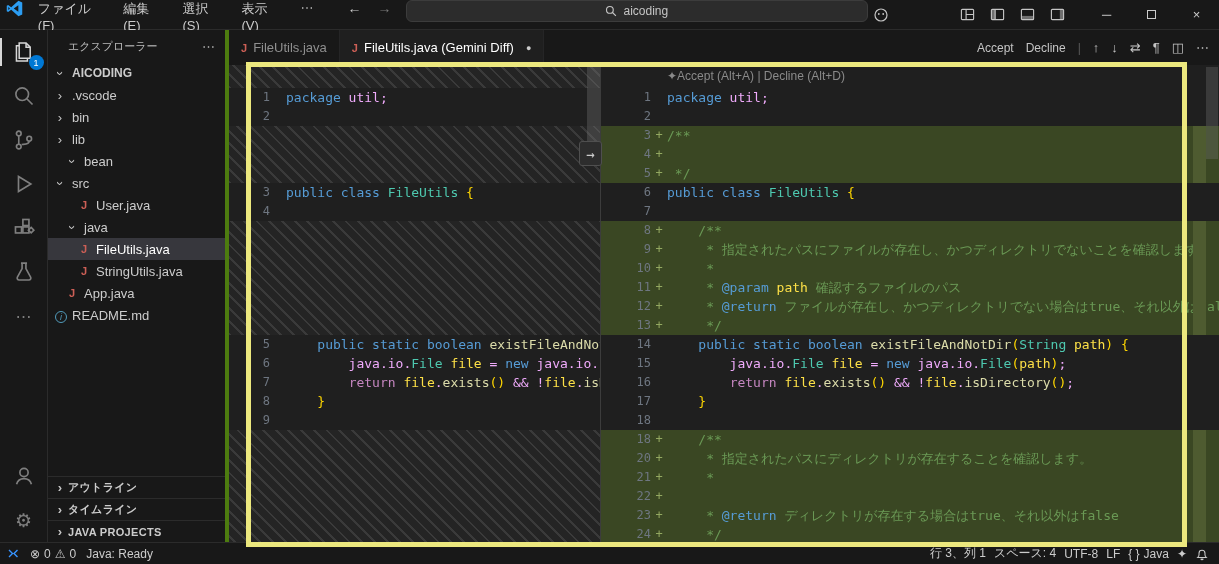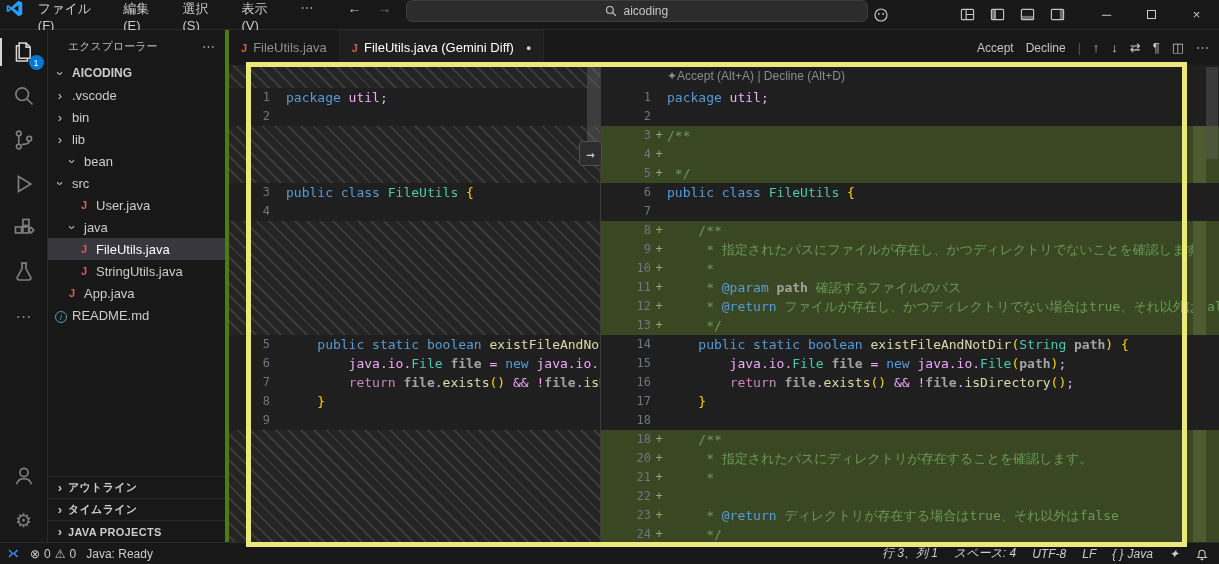--- a/index.html
+++ b/index.html
@@ -82,40 +82,40 @@
   .gut{flex:0 0 57px;display:flex;color:#6e7681;font-size:12px;}
   .pane-right .gut{flex:0 0 66px;}
   .lnum{flex:1;text-align:right;padding-right:16px;}
   .pane-right .lnum{padding-right:0;}
   .plus{flex:0 0 16px;text-align:center;color:#93a861;}
   .code{flex:1;overflow:hidden;}
   .filler{background:repeating-linear-gradient(45deg,#3a3a3a 0 2px,#242424 2px 9px);}
   .hintrow{height:23px;line-height:23px;padding-left:66px;color:#8a8a8a;font-size:12px;
            font-family:"Liberation Sans",sans-serif;white-space:pre;}
   .tk-kw{color:#569cd6;} .tk-ct{color:#c586c0;} .tk-ty{color:#4ec9b0;} .tk-fn{color:#dcdcaa;}
-  .tk-va{color:#a3a3a3;font-weight:bold;} .tk-pl{color:#f0abfc;} .tk-cm{color:#6a9955;} .tk-tg{color:#569cd6;}
+  .tk-va{color:#fde047;} .tk-pl{color:#f0abfc;} .tk-cm{color:#6a9955;} .tk-tg{color:#569cd6;}
   .tk-br{color:#ffd700;}
 
   .lscroll{position:absolute;right:0;top:2px;width:13px;height:84px;background:rgba(121,121,121,.32);}
   .overview{position:absolute;right:0;top:0;bottom:0;width:28px;}
   .ov-add{position:absolute;left:2px;width:13px;background:#4e5b30;}
   .ov-thumb{position:absolute;right:1px;top:2px;width:12px;height:92px;background:rgba(121,121,121,.30);}
 
   .arrowwidget{position:absolute;left:350px;top:76px;width:23px;height:25px;background:#2d2d2d;
                border:1px solid #4f4f4f;border-radius:3px;display:flex;align-items:center;justify-content:center;
                color:#cccccc;font-size:14px;z-index:5;}
 
   .annotation{position:absolute;left:246px;top:62px;width:941px;height:485px;border:5px solid var(--annotation);
               z-index:40;pointer-events:none;}
 
   
   .statusbar{position:absolute;left:0;right:0;bottom:0;height:22px;background:#181818;border-top:1px solid #2b2b2b;
              display:flex;align-items:center;font-size:12px;color:#cccccc;padding:0 10px 0 6px;gap:10px;}
   .sbitem{display:flex;align-items:center;gap:4px;white-space:nowrap;}
-  .sb-right{margin-left:auto;display:flex;align-items:center;gap:16px;font-style:italic;}
+  .sb-right{margin-left:auto;display:flex;align-items:center;gap:8px;}
   .remoteic{color:#3794ff;display:flex;}
   .probicon{font-size:12px;}
   svg.icon{display:block;}
 </style>
 </head>
 <body>
 
 <div class="app">
 
   <div class="titlebar">

